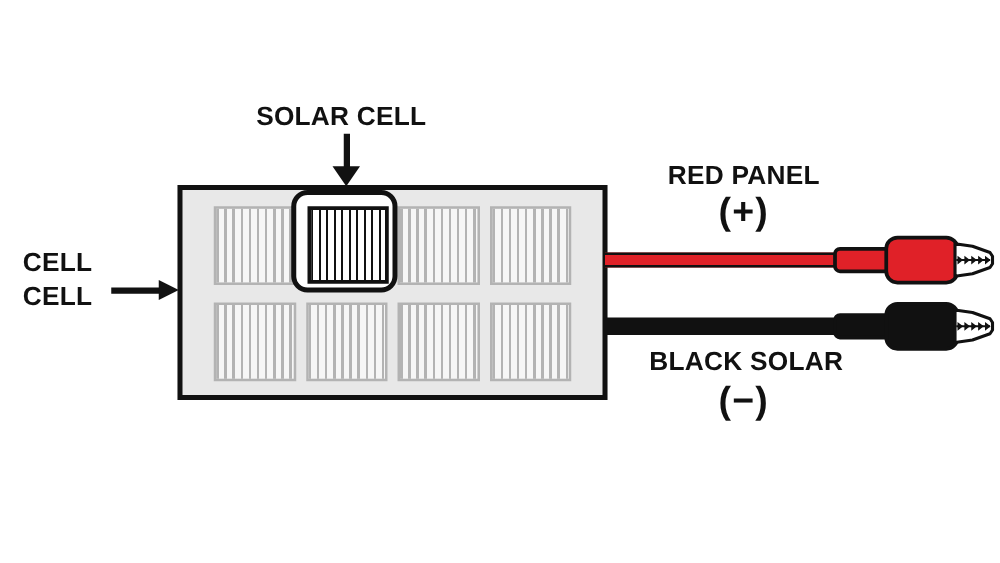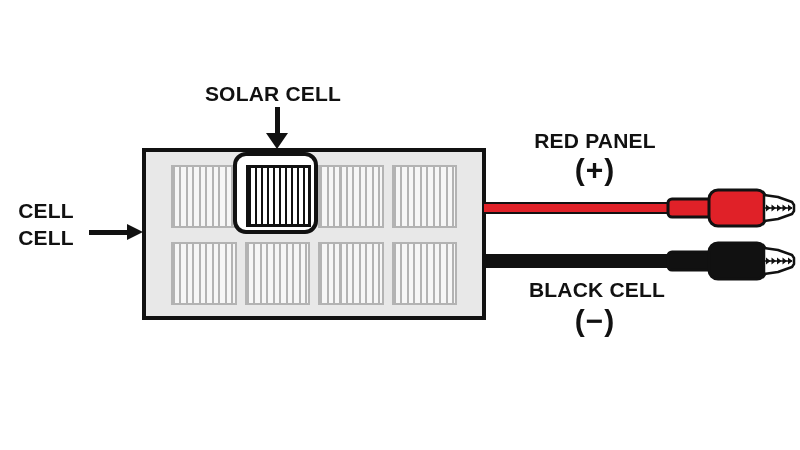--- a/index.html
+++ b/index.html
@@ -119,16 +119,16 @@
   <svg class="clip clip-black" viewBox="0 0 132 44" xmlns="http://www.w3.org/2000/svg">
     <rect x="3" y="13" width="48" height="18" rx="4" fill="currentColor" stroke="#111" stroke-width="3"></rect>
     <rect x="44" y="4" width="57" height="36" rx="9" fill="currentColor" stroke="#111" stroke-width="3"></rect>
     <path d="M99 9 L113 11 L127 16 L129 19 L129 25 L127 28 L113 33 L99 35 Z" fill="#fff" stroke="#111" stroke-width="2.5" stroke-linejoin="round"></path>
     <path d="M100 22 h27" stroke="#111" stroke-width="1.5"></path>
     <path d="M101 18.5 l4.5 3.5 -4.5 3.5 z M106.5 18.5 l4.5 3.5 -4.5 3.5 z M112 18.5 l4.5 3.5 -4.5 3.5 z M117.5 18.5 l4.5 3.5 -4.5 3.5 z M123 18.5 l4.5 3.5 -4.5 3.5 z" fill="#111"></path>
   </svg>
 
   <div class="lbl lbl-main red-wire-label">RED PANEL</div>
   <div class="lbl lbl-sign red-sign-label">(+)</div>
-  <div class="lbl lbl-main black-wire-label">BLACK CELL</div>
+  <div class="lbl lbl-main black-wire-label">BLACK SOLAR</div>
   <div class="lbl lbl-sign black-sign-label">(−)</div>
 
 </div>
 
 </body></html>

